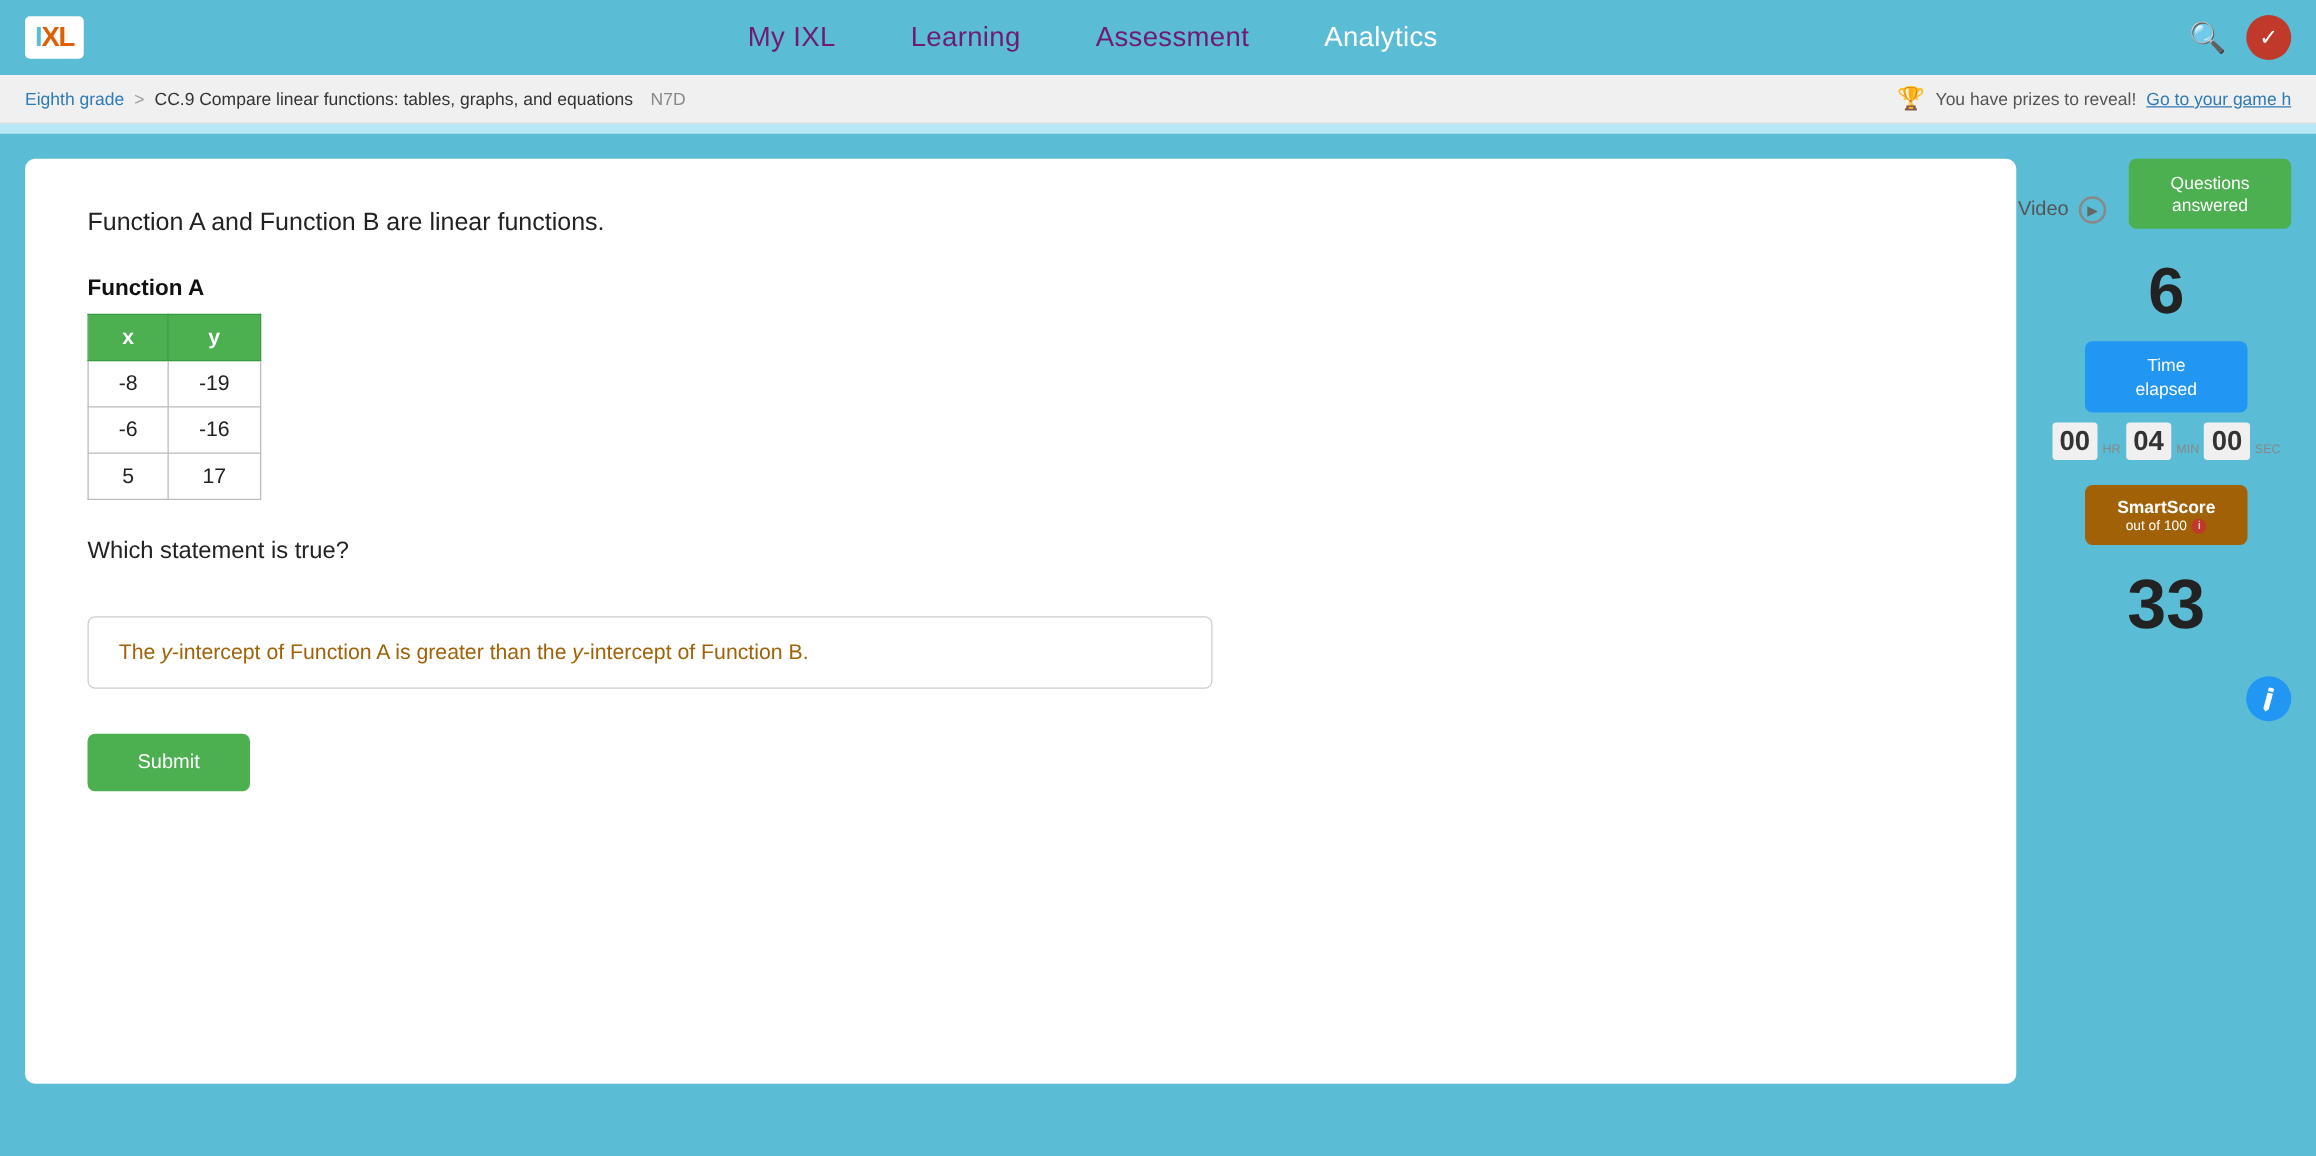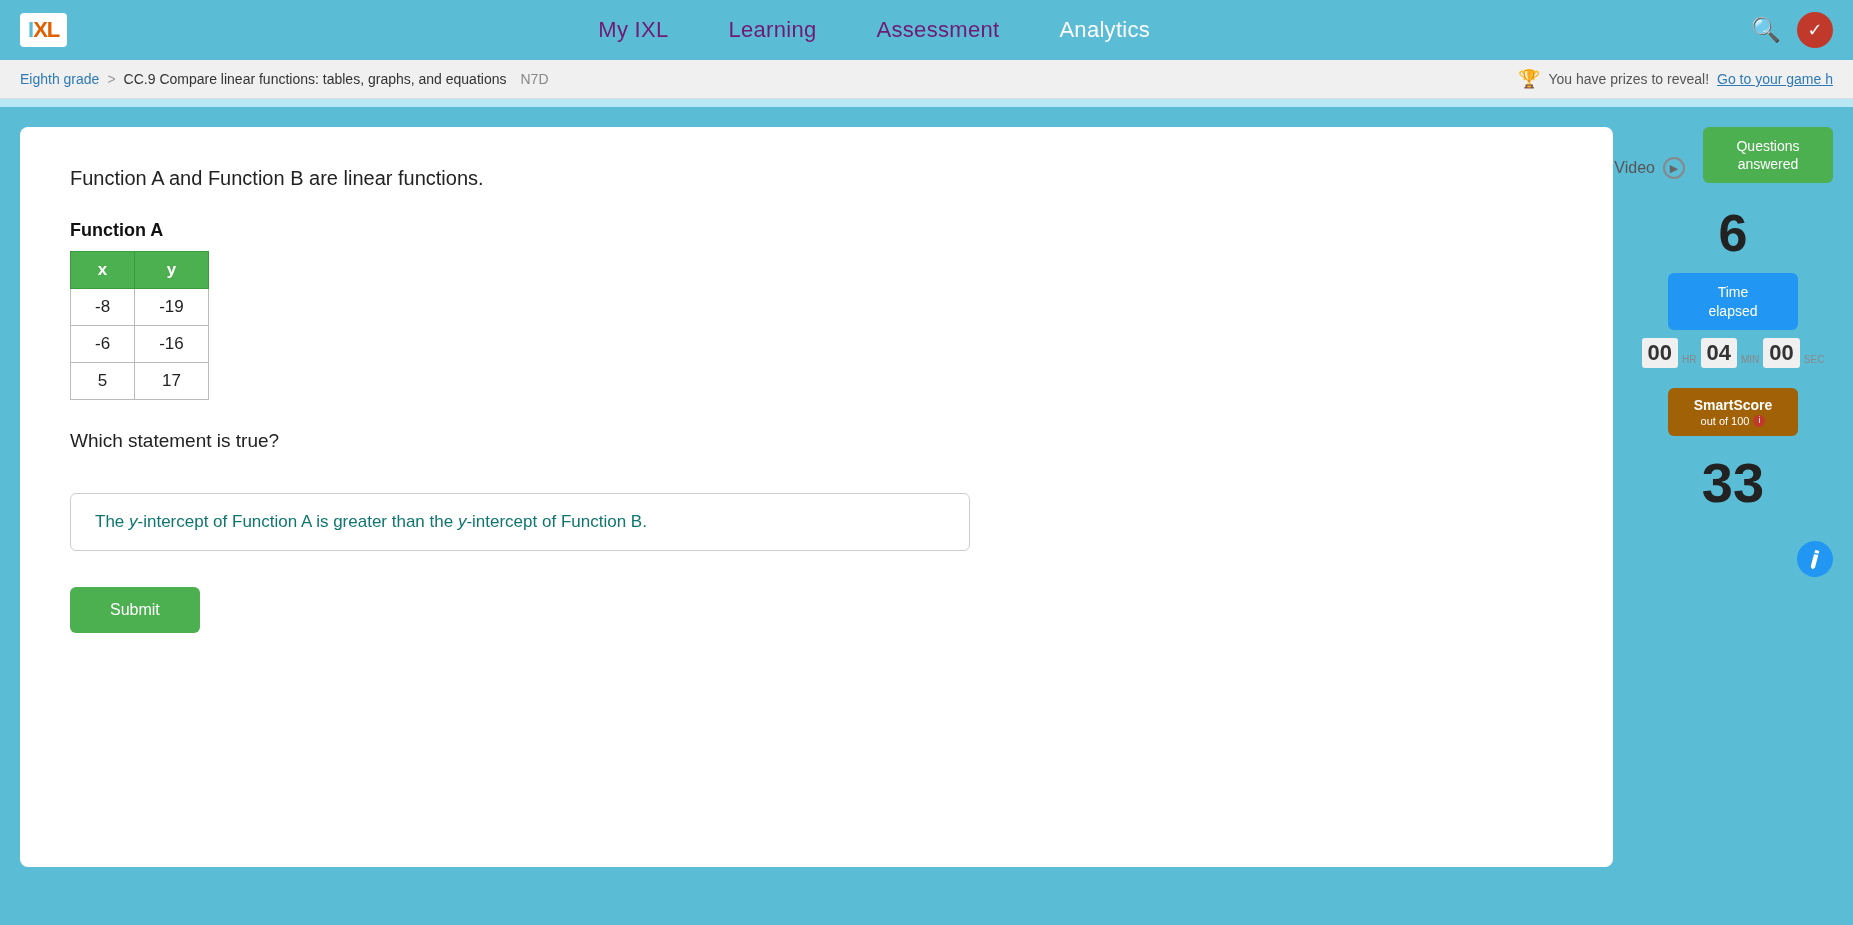--- a/index.html
+++ b/index.html
@@ -176,21 +176,21 @@
       margin-top: 20px;
       margin-bottom: 41px;
     }
 
     .answer-choice {
       border: 1px solid #ccc;
       border-radius: 6px;
       padding: 18px 24px;
       margin-bottom: 16px;
       font-size: 17px;
-      color: #0f766e;
+      color: #a16207;
       cursor: pointer;
       background: #fff;
       max-width: 900px;
     }
     .answer-choice em {
       font-style: italic;
     }
 
     
     .right-sidebar {

